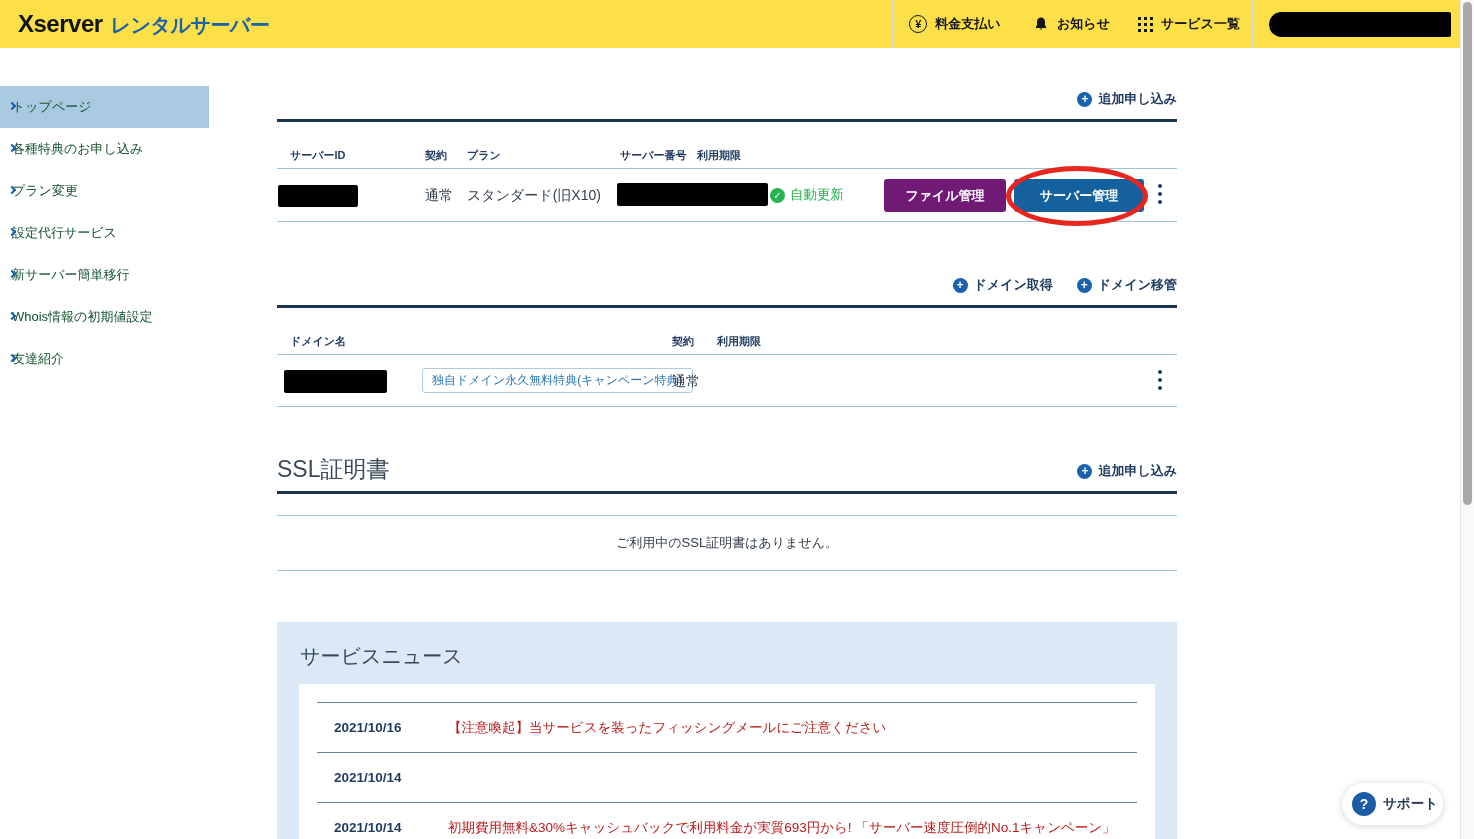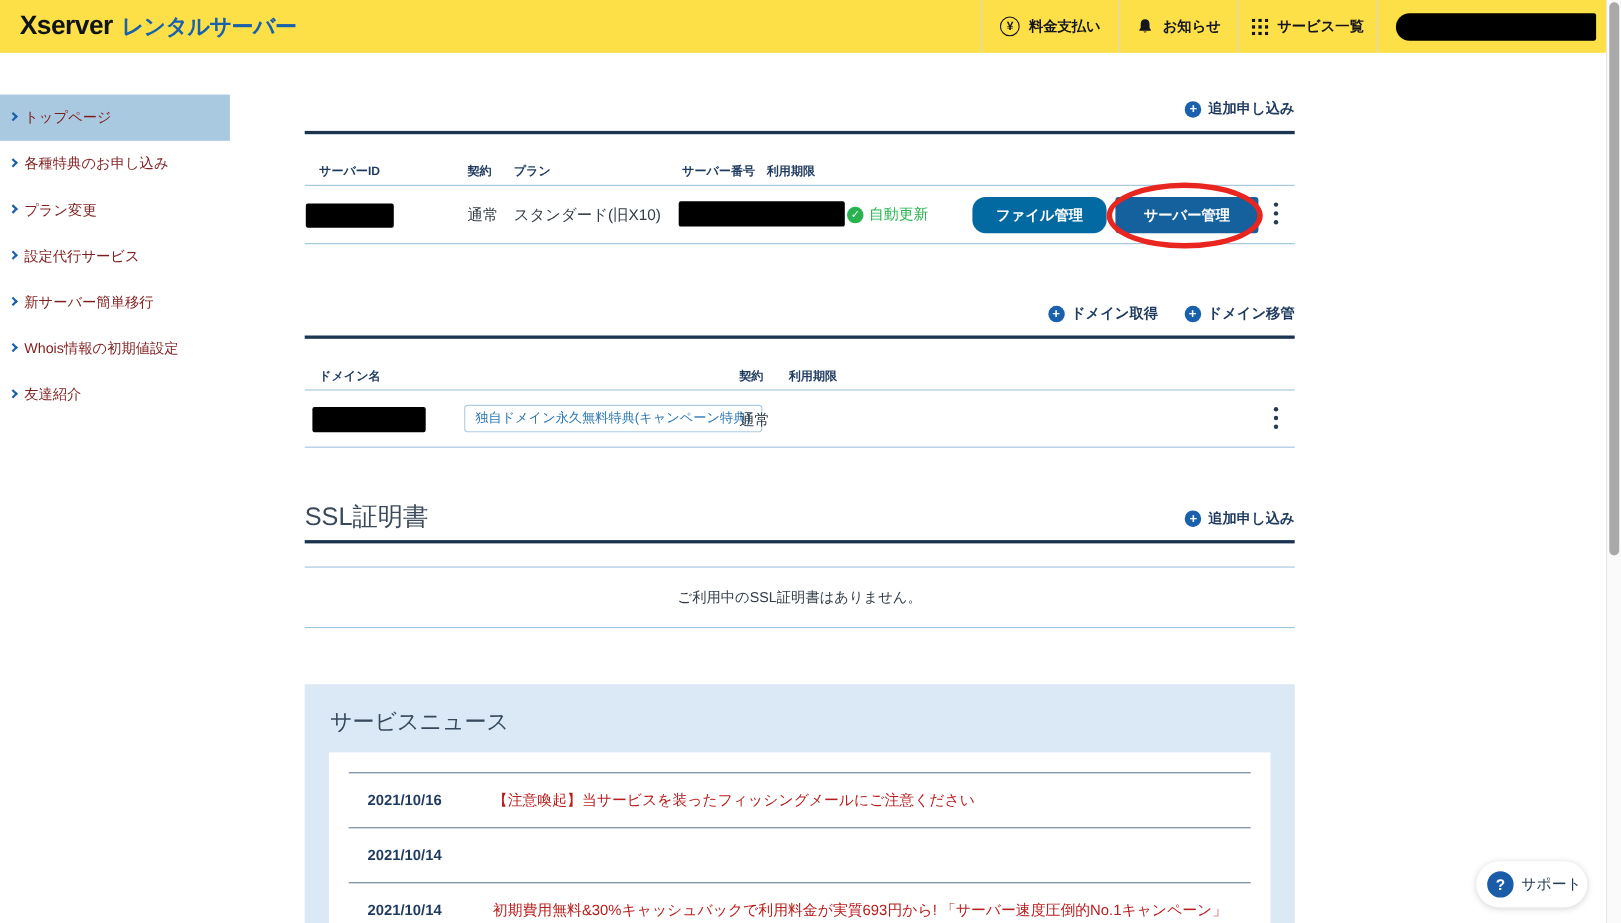--- a/index.html
+++ b/index.html
@@ -18,21 +18,21 @@
   .hm-account { width:222px; border-left:1px solid #d7d7d7; display:flex; align-items:center; }
   .account-redaction { width:182px; height:25px; margin-left:16px; background:#000;
     border-radius:13px 2px 2px 13px; }
   .yen-icon { width:18px; height:18px; border:1.7px solid #15151e; border-radius:50%;
     display:flex; align-items:center; justify-content:center; font-size:11px; font-weight:bold; }
   .bell-icon svg, .grid-icon svg { display:block; }
 
   
   .sidebar { position:absolute; left:0; top:86px; width:209px; }
   .side-item { position:relative; height:42px; display:flex; align-items:center;
-    padding-left:22px; font-size:13px; color:#7f1d1d; cursor:pointer; }
+    padding-left:12px; font-size:13px; color:#14532d; cursor:pointer; }
   .side-item.active { background:#a9c9e0; }
   .chev { position:absolute; left:9px; top:50%; width:6px; height:6px; margin-top:-4px;
     border-top:2px solid #1961ac; border-right:2px solid #1961ac; transform:rotate(45deg); }
 
   
   .main { position:absolute; left:277px; top:0; width:900px; height:839px; }
   .section-head { position:absolute; left:0; width:900px; height:40px; border-bottom:3px solid #1b3550; }
   .section-title { font-size:23px; font-weight:400; color:#3b4a5a; }
   .add-link { display:flex; align-items:center; gap:6px; font-size:13px; font-weight:bold;
     color:#1e3a5f; cursor:pointer; }
@@ -43,21 +43,21 @@
   .tbl-cols span { position:absolute; font-size:11px; font-weight:bold; color:#1e3a5f; white-space:nowrap; }
   .tbl-row { position:absolute; left:0; width:900px; border-top:1px solid #9fc3dc; border-bottom:1px solid #9fc3dc; }
   .redact { position:absolute; background:#000; border-radius:2px; }
   .cell-text { position:absolute; font-size:14px; color:#333d47; white-space:nowrap; }
   .auto-renew { position:absolute; display:flex; align-items:center; gap:5px;
     color:#27b34f; font-size:13.5px; font-weight:500; cursor:default; }
   .check-icon { width:15px; height:15px; border-radius:50%; background:#27b34f; color:#fff;
     display:flex; align-items:center; justify-content:center; font-size:10px; font-weight:bold; }
   .btn { position:absolute; height:33px; border:none; border-radius:3px; color:#fff;
     font-size:13px; font-weight:bold; cursor:pointer; font-family:inherit; }
-  .btn-dark { background:#0369a1;border-radius:12px; }
+  .btn-dark { background:#701a75; }
   .btn-blue { background:#15619e; }
   .red-ellipse { position:absolute; border:5px solid #e8251f; border-radius:50%; pointer-events:none; }
   .dots-menu { position:absolute; display:flex; flex-direction:column; gap:4px; cursor:pointer; padding:2px; }
   .dots-menu i { width:4px; height:4px; border-radius:50%; background:#233a53; }
   .domain-badge { position:absolute; font-size:12px; color:#2b77b5; background:#fff;
     border:1px solid #aecbe3; border-radius:3px; padding:3px 9px; white-space:nowrap; cursor:default; }
   .ssl-empty { position:absolute; left:0; width:900px; height:56px; border-top:1px solid #9fc3dc;
     border-bottom:1px solid #9fc3dc; display:flex; align-items:center; justify-content:center;
     font-size:13px; color:#333d47; }
 
@@ -68,21 +68,21 @@
   .news-row { height:50px; border-top:1px solid #667f97; display:flex; align-items:center; cursor:pointer; }
   .news-date { flex-shrink:0; width:96px; margin-left:17px; font-size:13.5px; font-weight:bold; color:#1e3a5f; }
   .news-item-title { margin-left:18px; font-size:13.5px; font-weight:500; color:#b91c1c; white-space:nowrap; }
 
   
   .support-pill { position:absolute; left:1342px; top:783px; width:101px; height:42px; background:#fff;
     border-radius:21px; box-shadow:0 1px 7px rgba(0,0,0,0.18); display:flex; align-items:center;
     gap:7px; padding-left:10px; cursor:pointer; z-index:9; }
   .q-icon { width:24px; height:24px; border-radius:50%; background:#1a5ca8; color:#fff;
     font-size:14px; font-weight:bold; display:flex; align-items:center; justify-content:center; }
-  .support-label { font-size:13.5px; font-weight:normal; color:#253c52; }
+  .support-label { font-size:13.5px; font-weight:bold; color:#253c52; }
   .scroll-track { position:absolute; right:0; top:0; width:14px; height:839px; background:#fafafa;
     border-left:1px solid #e6e6e6; z-index:10; }
   .scroll-thumb { position:absolute; right:2px; top:2px; width:9px; height:503px;
     border-radius:5px; background:#a9a9a9; cursor:pointer; }
 </style>
 </head>
 <body>
 
 <div class="header">
   <div class="logo">

